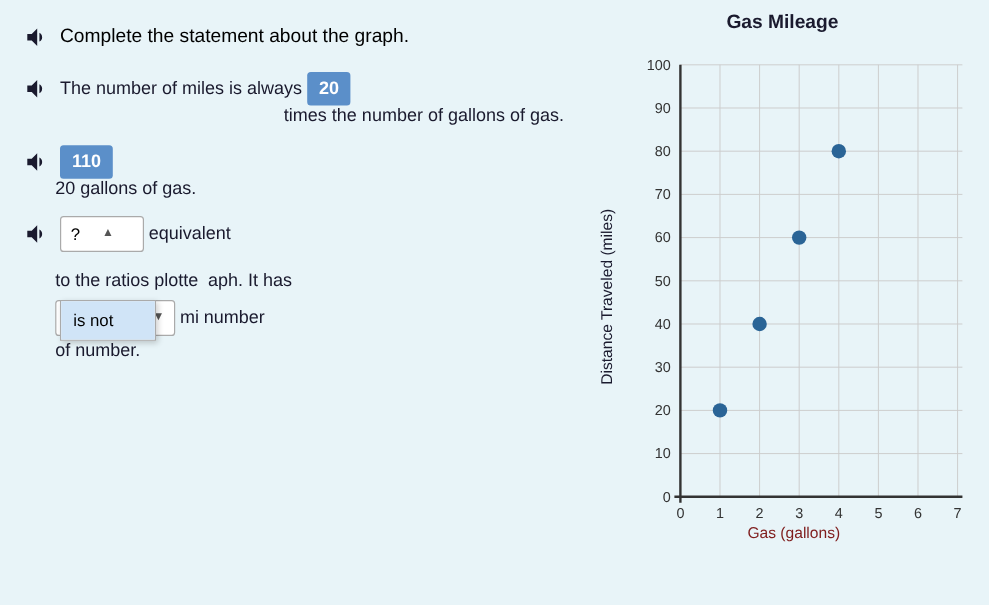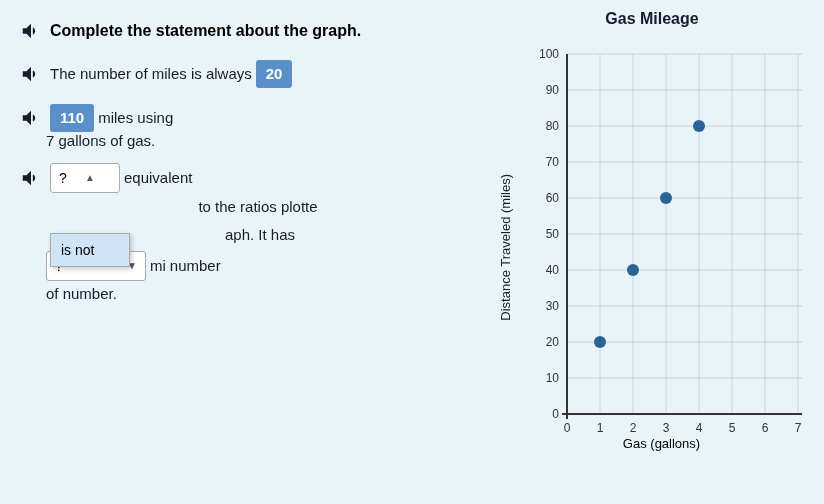--- a/index.html
+++ b/index.html
@@ -129,76 +129,76 @@
       color: #1a1a2e;
       margin-right: 4px;
       align-self: center;
     }
     svg.chart-svg {
       display: block;
     }
     .x-label {
       text-align: center;
       font-size: 13px;
-      color: #000000;
+      color: #7f1d1d;
       margin-top: 2px;
     }
   </style>
 </head>
 <body>
 
 <div class="left-panel">
 
   <div class="section section-row">
     <svg class="speaker-icon" viewBox="0 0 24 24" fill="#1a1a2e">
       <path d="M3 9v6h4l5 5V4L7 9H3zm13.5 3c0-1.77-1.02-3.29-2.5-4.03v8.05c1.48-.73 2.5-2.25 2.5-4.02z"></path>
     </svg>
-    <span style="font-weight:bold; font-size:16px;text-align:right;">Complete the statement about the graph.</span>
+    <span style="font-weight:normal; font-size:16px;text-align:right;">Complete the statement about the graph.</span>
   </div>
 
   <div class="section" style="text-align:right;">
     <div class="section-row">
       <svg class="speaker-icon" viewBox="0 0 24 24" fill="#1a1a2e">
         <path d="M3 9v6h4l5 5V4L7 9H3zm13.5 3c0-1.77-1.02-3.29-2.5-4.03v8.05c1.48-.73 2.5-2.25 2.5-4.02z"></path>
       </svg>
       <span class="text-normal">The number of miles is always</span>
       <span class="answer-box">20</span>
     </div>
+    <div class="indent text-normal">times the number of gallons of gas.</div>
   </div>
 
   <div class="section" style="margin-bottom:14px;">
     <div class="section-row">
       <svg class="speaker-icon" viewBox="0 0 24 24" fill="#1a1a2e">
         <path d="M3 9v6h4l5 5V4L7 9H3zm13.5 3c0-1.77-1.02-3.29-2.5-4.03v8.05c1.48-.73 2.5-2.25 2.5-4.02z"></path>
       </svg>
       <span class="answer-box">110</span>
-      <span class="text-normal">miles using</span>
-    </div>
-    <div class="indent text-normal">7 gallons of gas.</div>
+    </div>
+    <div class="indent text-normal">20 gallons of gas.</div>
   </div>
 
   <div class="section" style="margin-bottom:8px;">
     <div class="section-row">
       <svg class="speaker-icon" viewBox="0 0 24 24" fill="#1a1a2e">
         <path d="M3 9v6h4l5 5V4L7 9H3zm13.5 3c0-1.77-1.02-3.29-2.5-4.03v8.05c1.48-.73 2.5-2.25 2.5-4.02z"></path>
       </svg>
 
       <div class="dropdown-container">
         <div class="dropdown-box">
           <span>?</span>
           <span class="dropdown-arrow">▲</span>
         </div>
         
         <div class="dropdown-menu">
           <div class="dropdown-menu-item highlighted">is not</div>
         </div>
       </div>
       <span class="text-normal">equivalent</span>
     </div>
-    <div class="section-row indent" style="margin-top:2px;flex-direction:column;">
+    <div class="section-row indent" style="margin-top:12px;">
       <span class="text-normal">to the ratios plotte</span>
       <span class="text-normal" style="margin-left:4px;">aph. It has</span>
     </div>
     <div class="section-row indent" style="margin-top:4px;">
 
       <div class="dropdown-container">
         <div class="question-dropdown">
           <span>?</span>
           <span class="dropdown-arrow">▼</span>
         </div>

